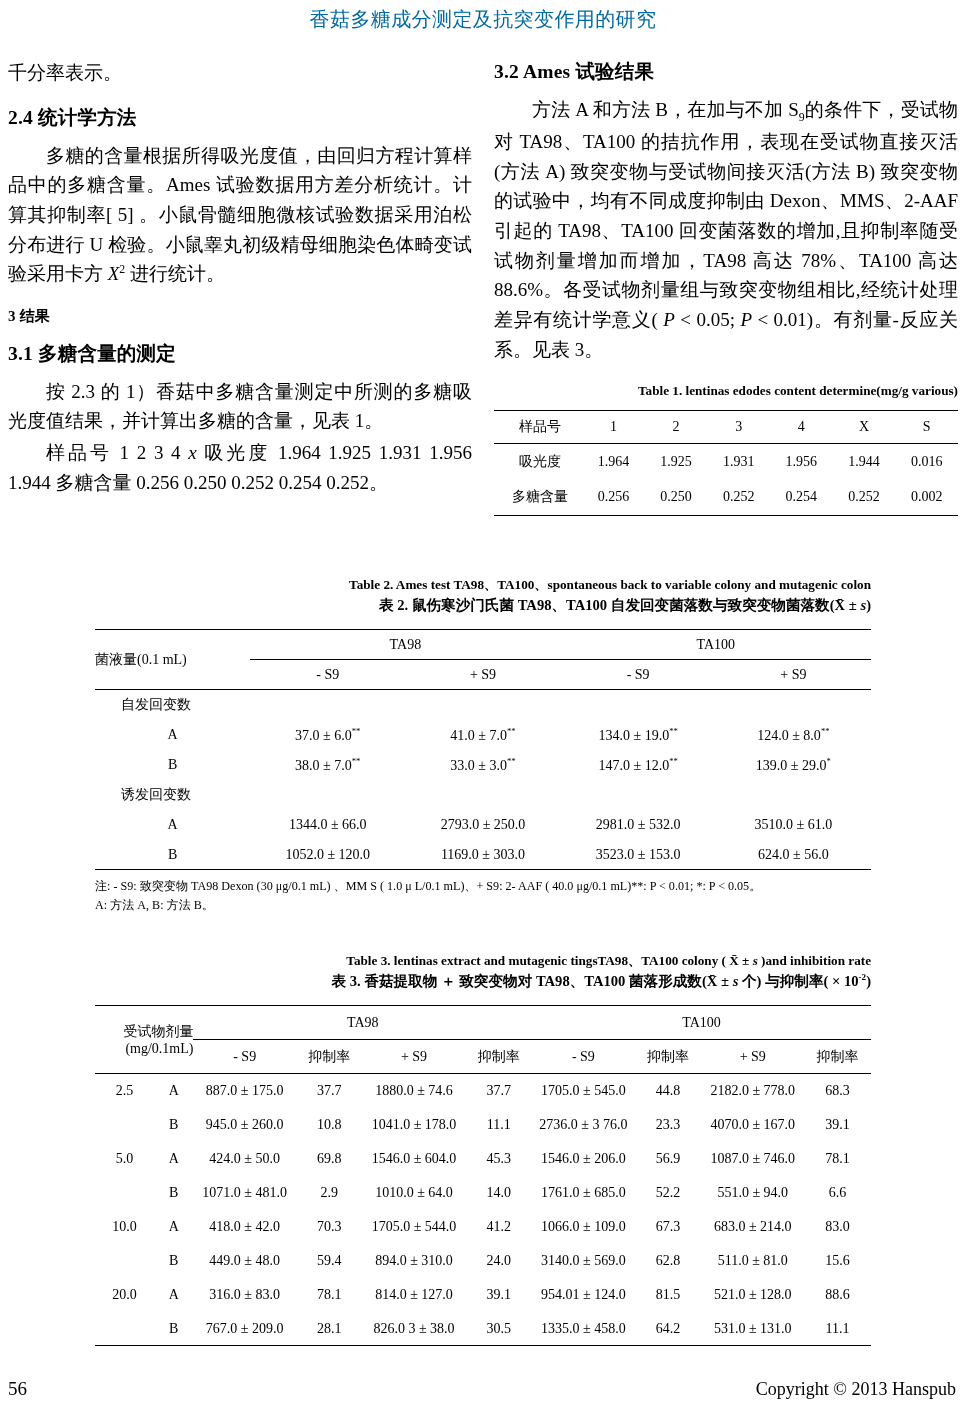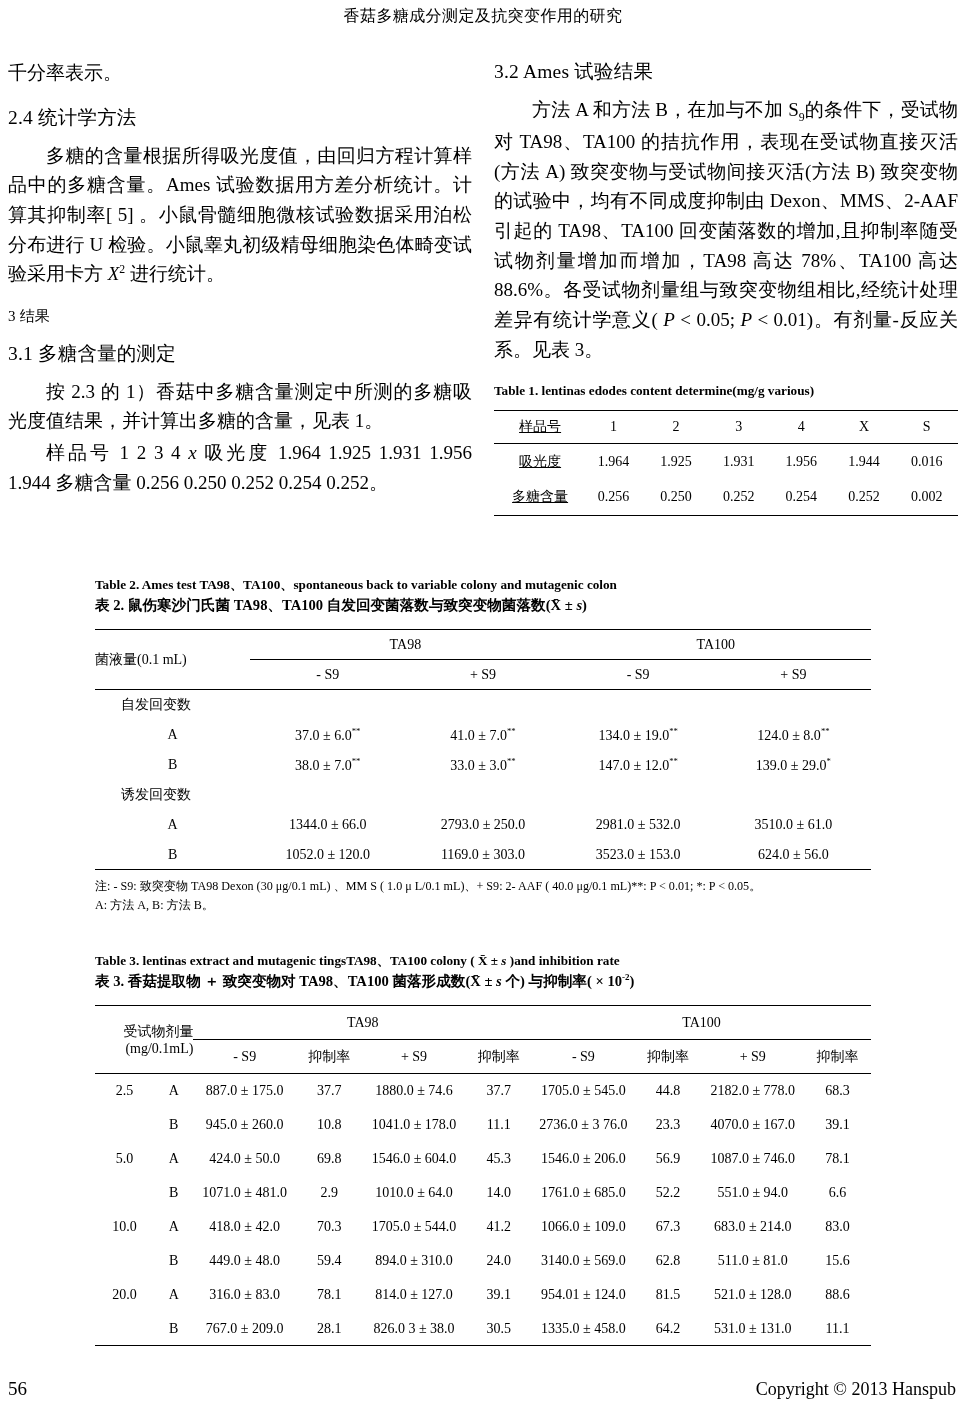--- a/index.html
+++ b/index.html
@@ -19,39 +19,39 @@
     width: 966px;
     height: 1414px;
     padding: 0;
   }
 
   
   .running-head {
     position: absolute;
     top: 6px; left: 0; right: 0;
     text-align: center;
-    font-size: 16px;
+    font-size: 20px;
     letter-spacing: 0.4px;
-    color: #000000;
+    color: #0369a1;
   }
 
   
   .columns {
     position: absolute;
     top: 58px;
     left: 8px;
     width: 950px;
     display: flex;
     gap: 22px;
   }
   .col { width: 464px; }
 
   h2.sec {
     font-size: 19.5px;
-    font-weight: normal;
+    font-weight: bold;
     margin: 14px 0 10px 0;
     letter-spacing: 0.2px;
   }
   h2.sec.big { font-size: 15px; margin-top: 18px; }
   h2.sec.first { margin-top: 16px; }
 
   p.para {
     font-size: 19px;
     line-height: 1.56;
     margin: 0 0 2px 0;
@@ -60,21 +60,21 @@
   }
   p.para.noindent { text-indent: 0; }
   p.lead { margin-top: 2px; }
 
   .sup { font-size: 0.62em; vertical-align: super; }
   .sub { font-size: 0.62em; vertical-align: sub; }
   .ital { font-style: italic; }
 
   
   .tbl-caption {
-    text-align: left;
+    text-align: right;
     font-weight: bold;
     font-size: 13.2px;
     line-height: 1.42;
   }
   .tbl-caption .cn { font-size: 14.6px; }
 
   table.data {
     border-collapse: collapse;
     width: 100%;
     font-size: 14px;
@@ -87,21 +87,21 @@
     white-space: nowrap;
   }
   .rule-top    { border-top: 1.6px solid #000; }
   .rule-bottom { border-bottom: 1.6px solid #000; }
   .rule-thin   { border-bottom: 1.1px solid #000; }
 
   
   .t1-wrap { margin-top: 18px; }
   .t1 { margin-top: 9px; font-size: 15.4px; }
   .t1 td { height: 36px; }
-  .t1 .lbl { text-align: center; padding-left: 4px; text-decoration: underline; }
+  .t1 .lbl { text-align: center; padding-left: 4px; }
   .t1 tr.hdr td { height: 33px; }
 
   
   .wide-block { position: absolute; left: 95px; width: 776px; }
 
   .t2 { font-size: 14.6px; }
   .t2 td { height: 30px; }
   .t2 .grouphdr { height: 26px; }
   .t2 .subhdr    { height: 28px; }
   .t2 .stub { text-align: left; }

